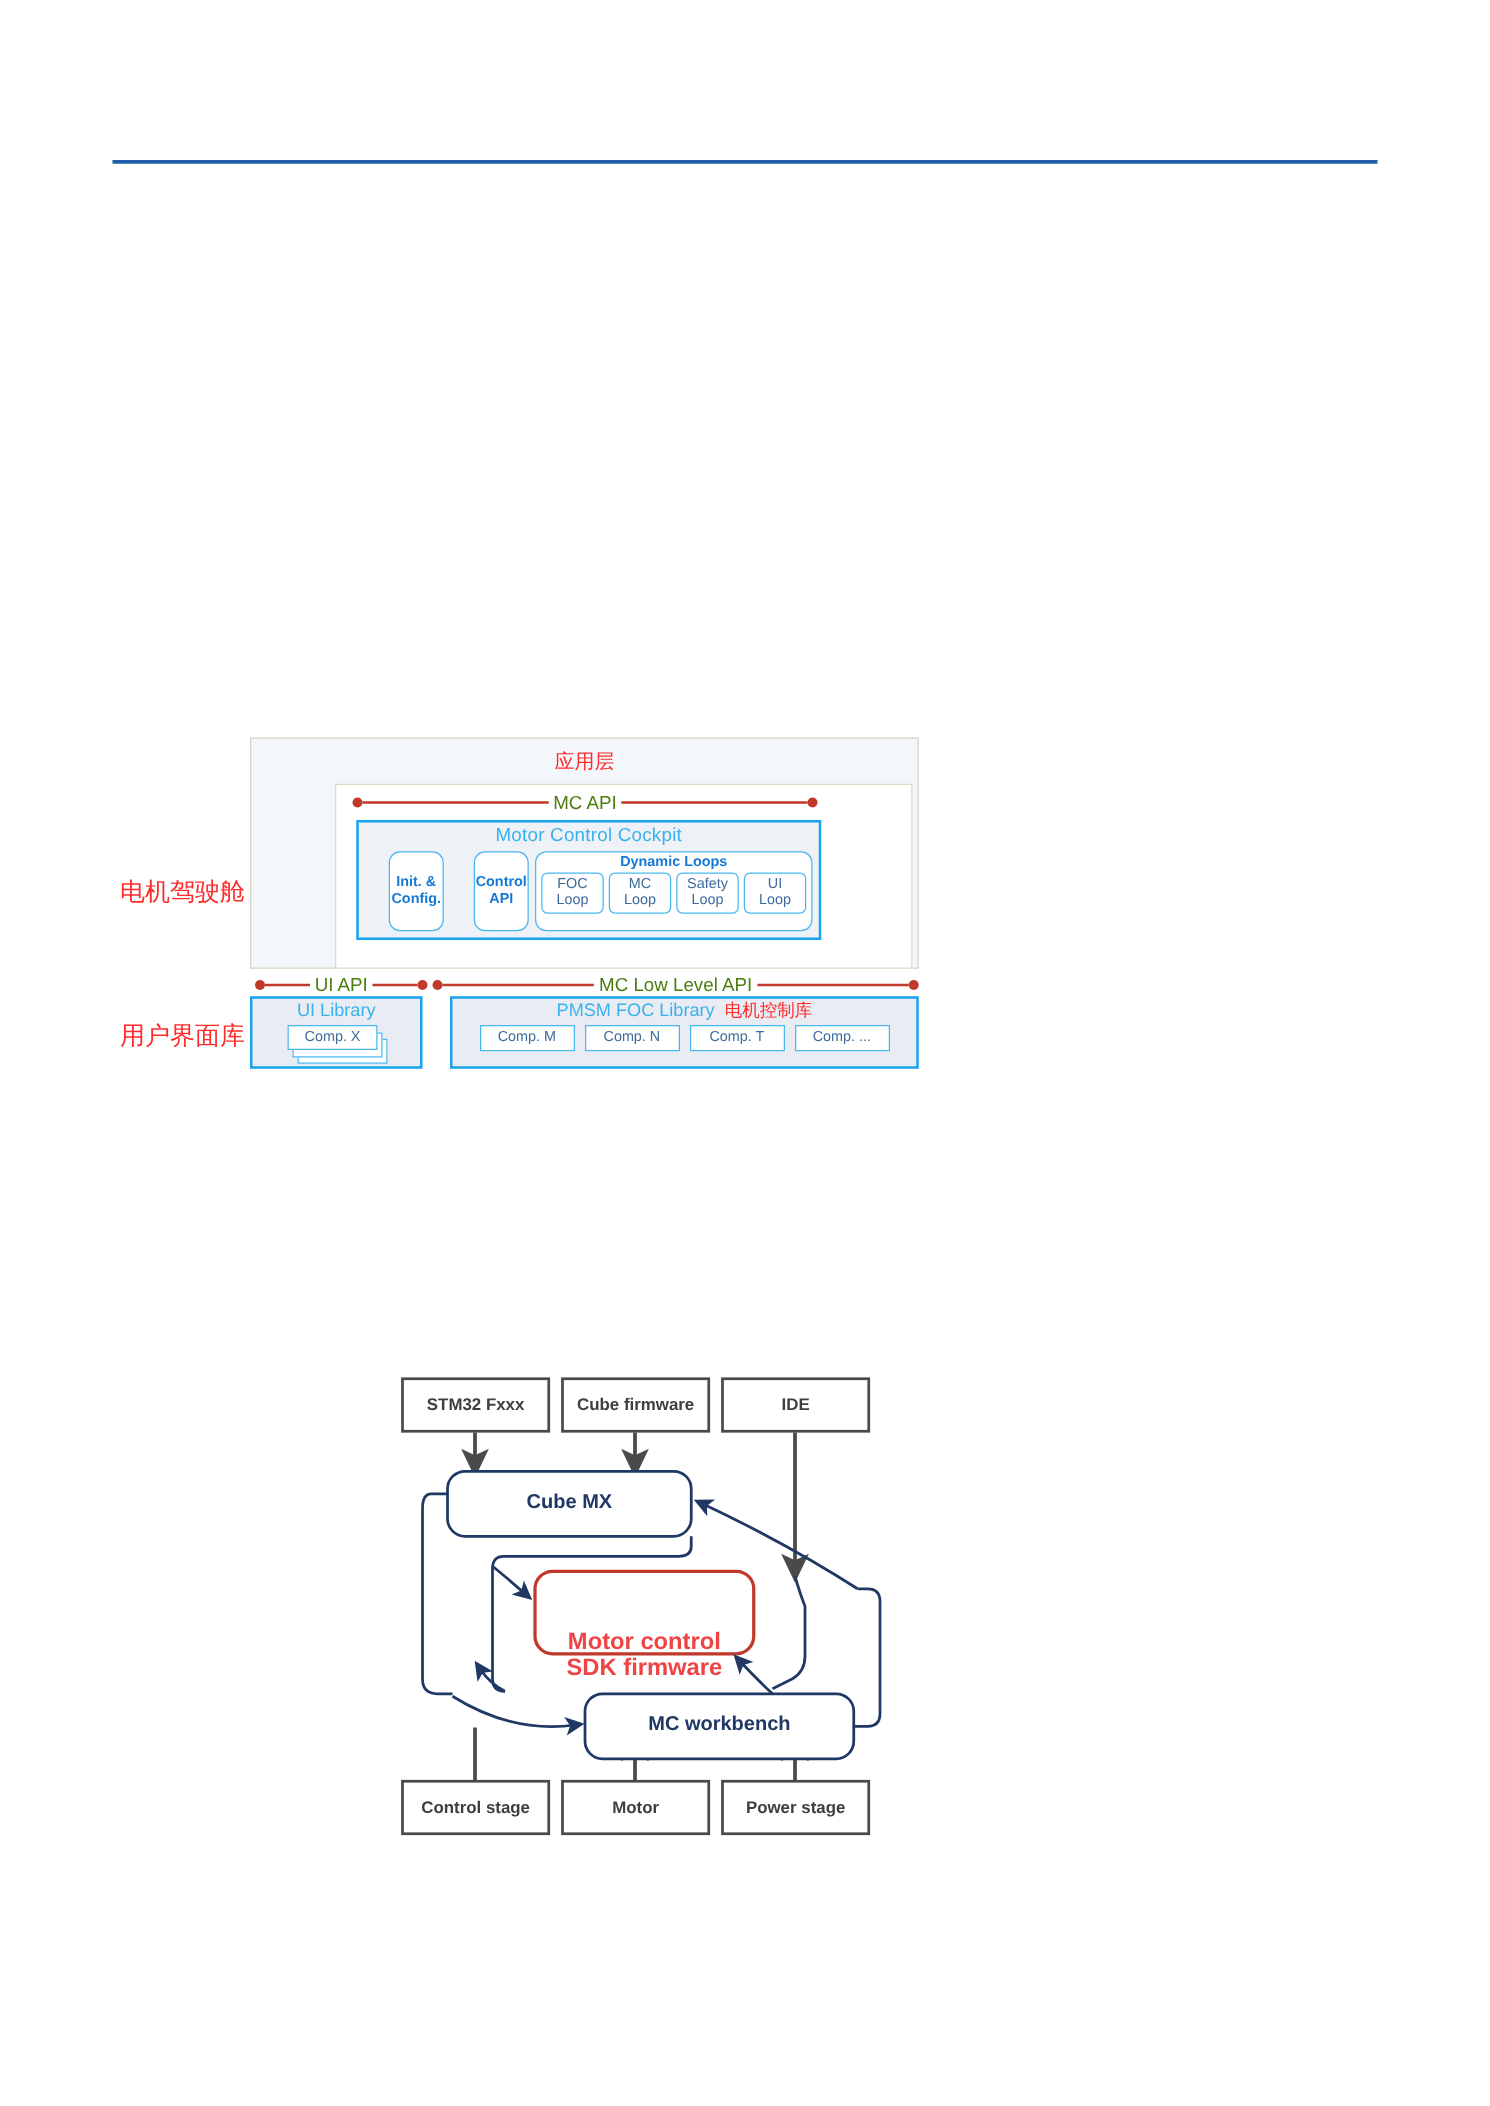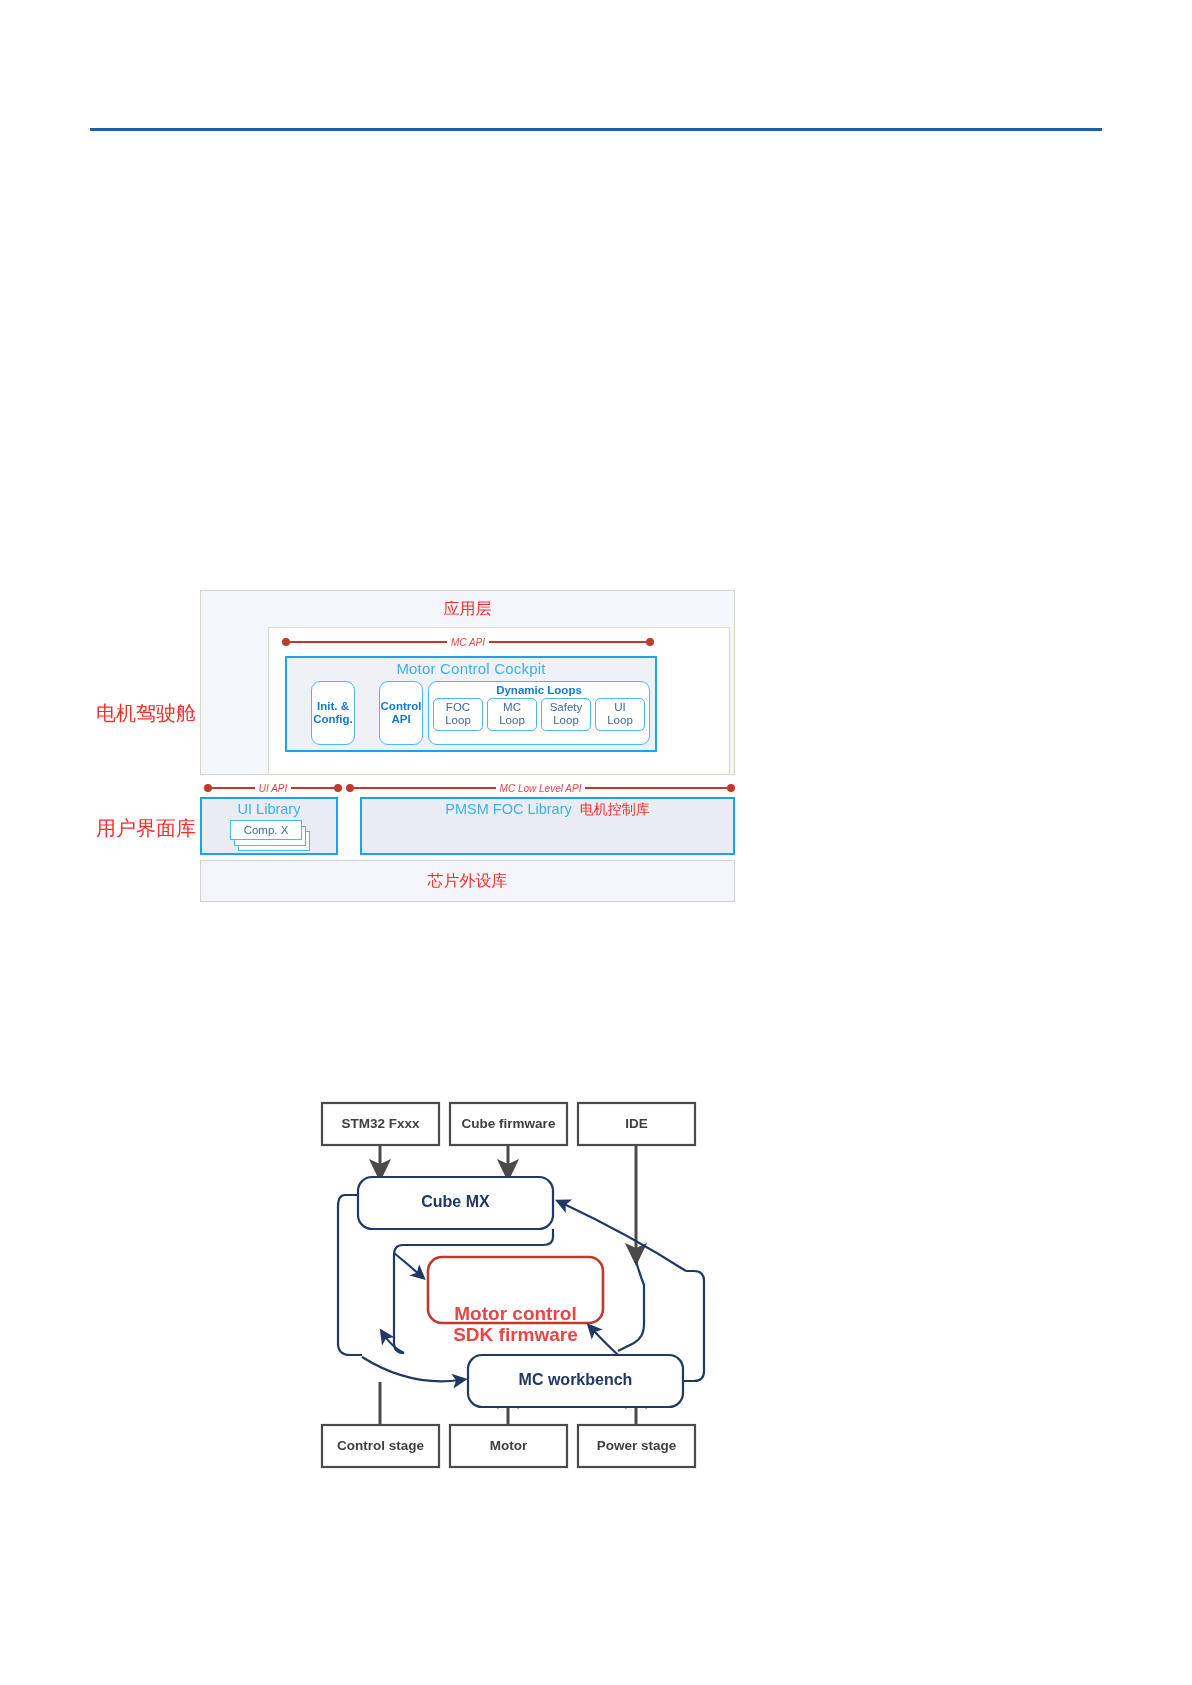--- a/index.html
+++ b/index.html
@@ -77,26 +77,25 @@
     flex: 1 1 auto;
     height: 2.5px;
     background: #c0392b;
   }
   .api-line .cap-dot {
     width: 8px; height: 8px; border-radius: 50%;
     background: #c0392b;
     flex: 0 0 auto;
   }
   .api-line .api-text {
-    color: #ef4444;
-    font-size: 10px;
+    color: #4d7c0f;
+    font-size: 15px;
     padding: 0 4px;
     white-space: nowrap;
     font-family: "Liberation Sans", sans-serif;
-    font-style: italic;
   }
 
   #mc-api-line {
     left: 82px;
     top: 45px;
     width: 372px;
   }
 
   .cockpit-box {
     position: absolute;
@@ -418,27 +417,30 @@
         <div class="sheet s2"></div>
         <div class="sheet s1">Comp. X</div>
       </div>
     </div>
 
     <div class="lib-box" id="foc-library">
       <div class="lib-title foc-title-wrap">
         <span>PMSM FOC Library</span>
         <span class="cn-inline">电机控制库</span>
       </div>
+      <div class="comp-row">
+        <div class="comp-box">Comp. M</div>
+        <div class="comp-box">Comp. N</div>
+        <div class="comp-box">Comp. T</div>
+        <div class="comp-box">Comp. ...</div>
+      </div>
     </div>
 
   </div>
 
-  <div class="chip-box">
-    <span>芯片外设库</span>
-  </div>
 
   <div class="side-label" id="label-cockpit">电机驾驶舱</div>
   <div class="side-label" id="label-uilib">用户界面库</div>
 
 </div>
 
 <div id="flow-diagram">
 
   <svg id="flow-svg" width="420" height="400" viewBox="0 0 420 400">
     <defs>

